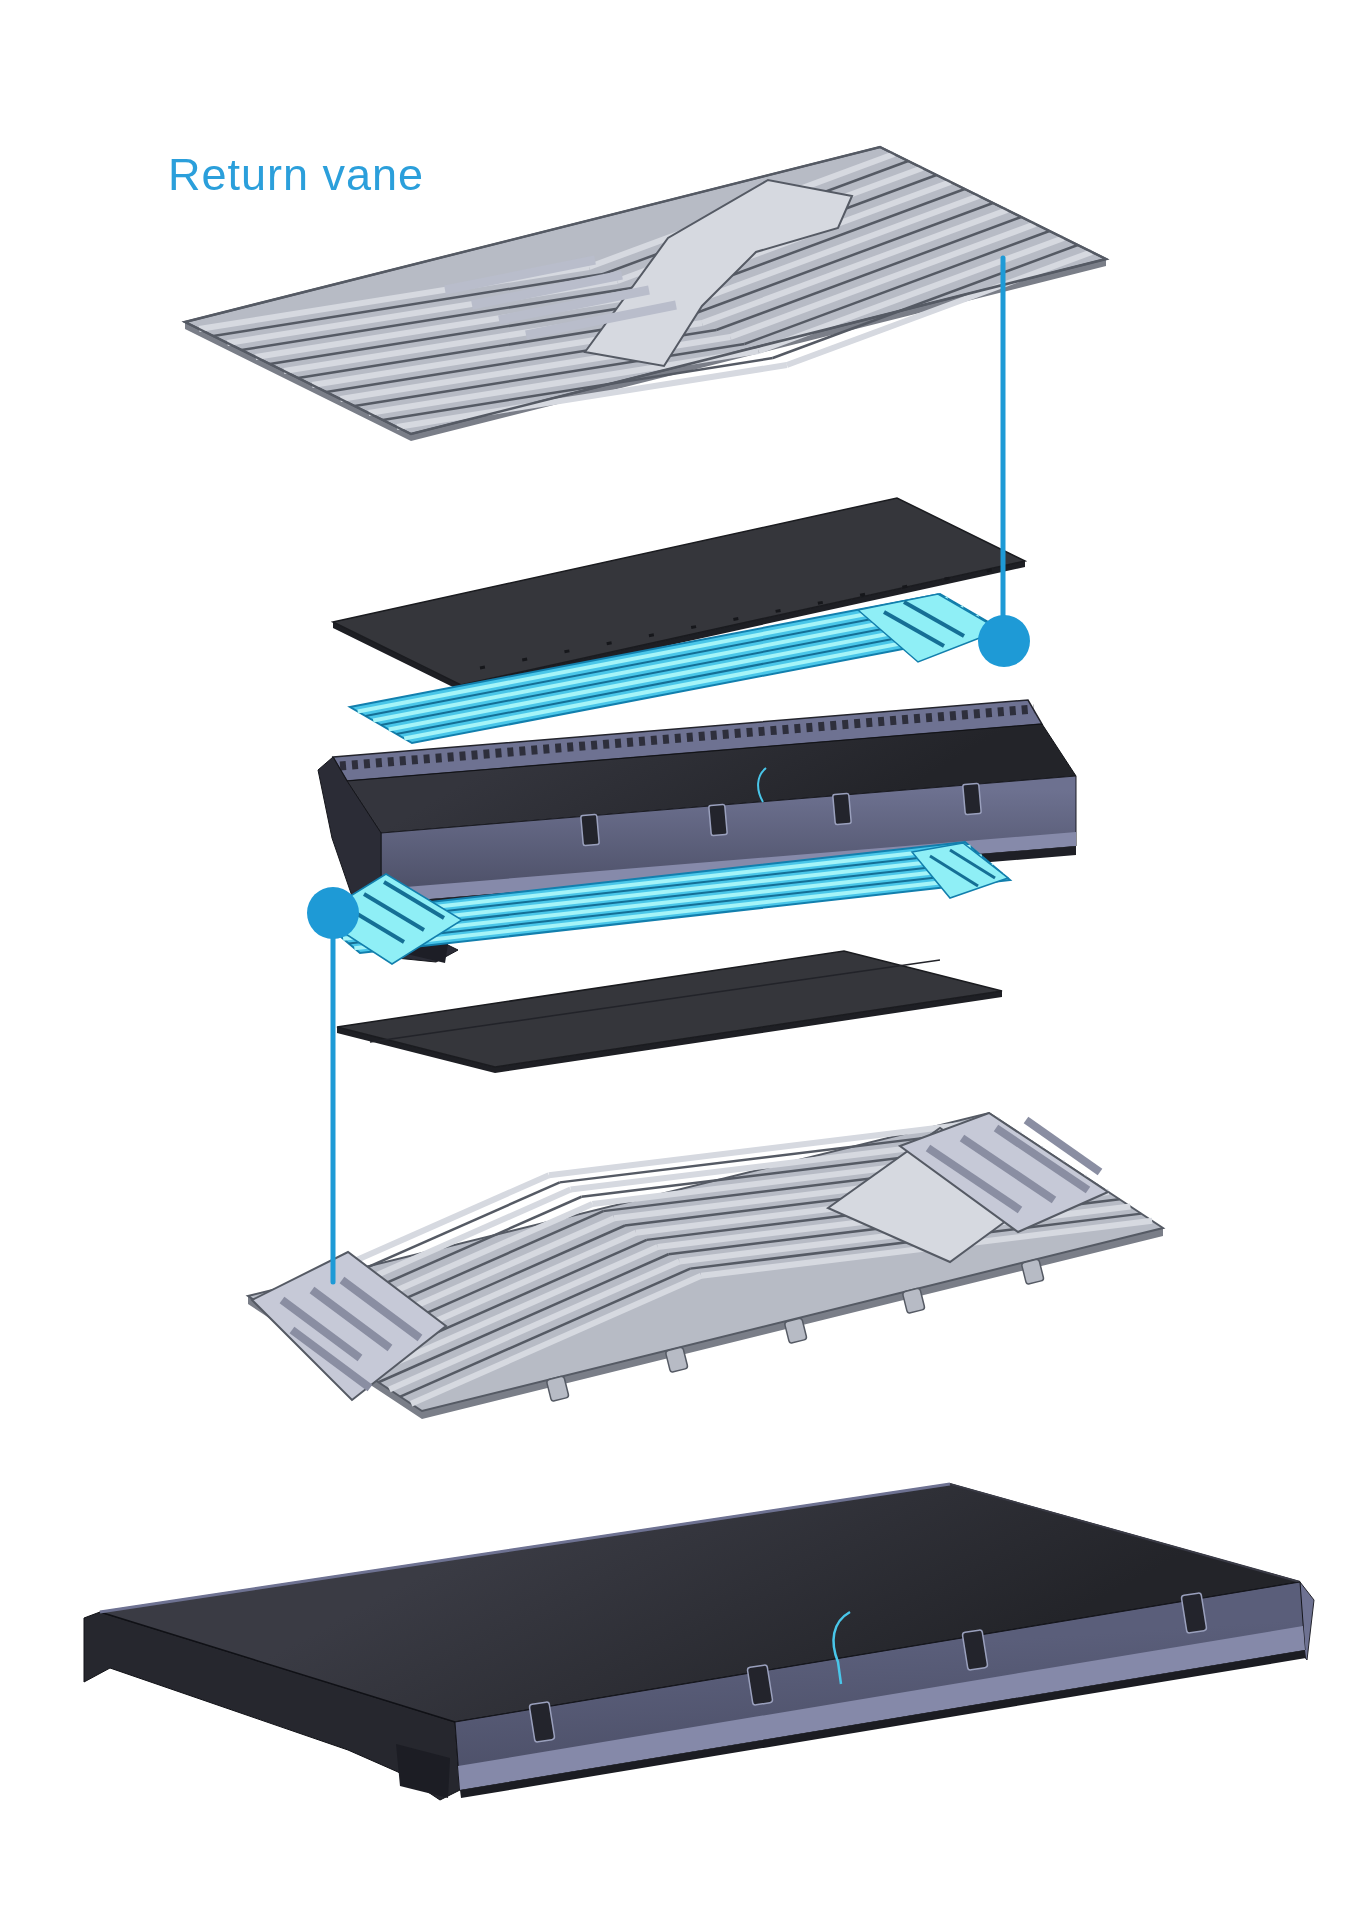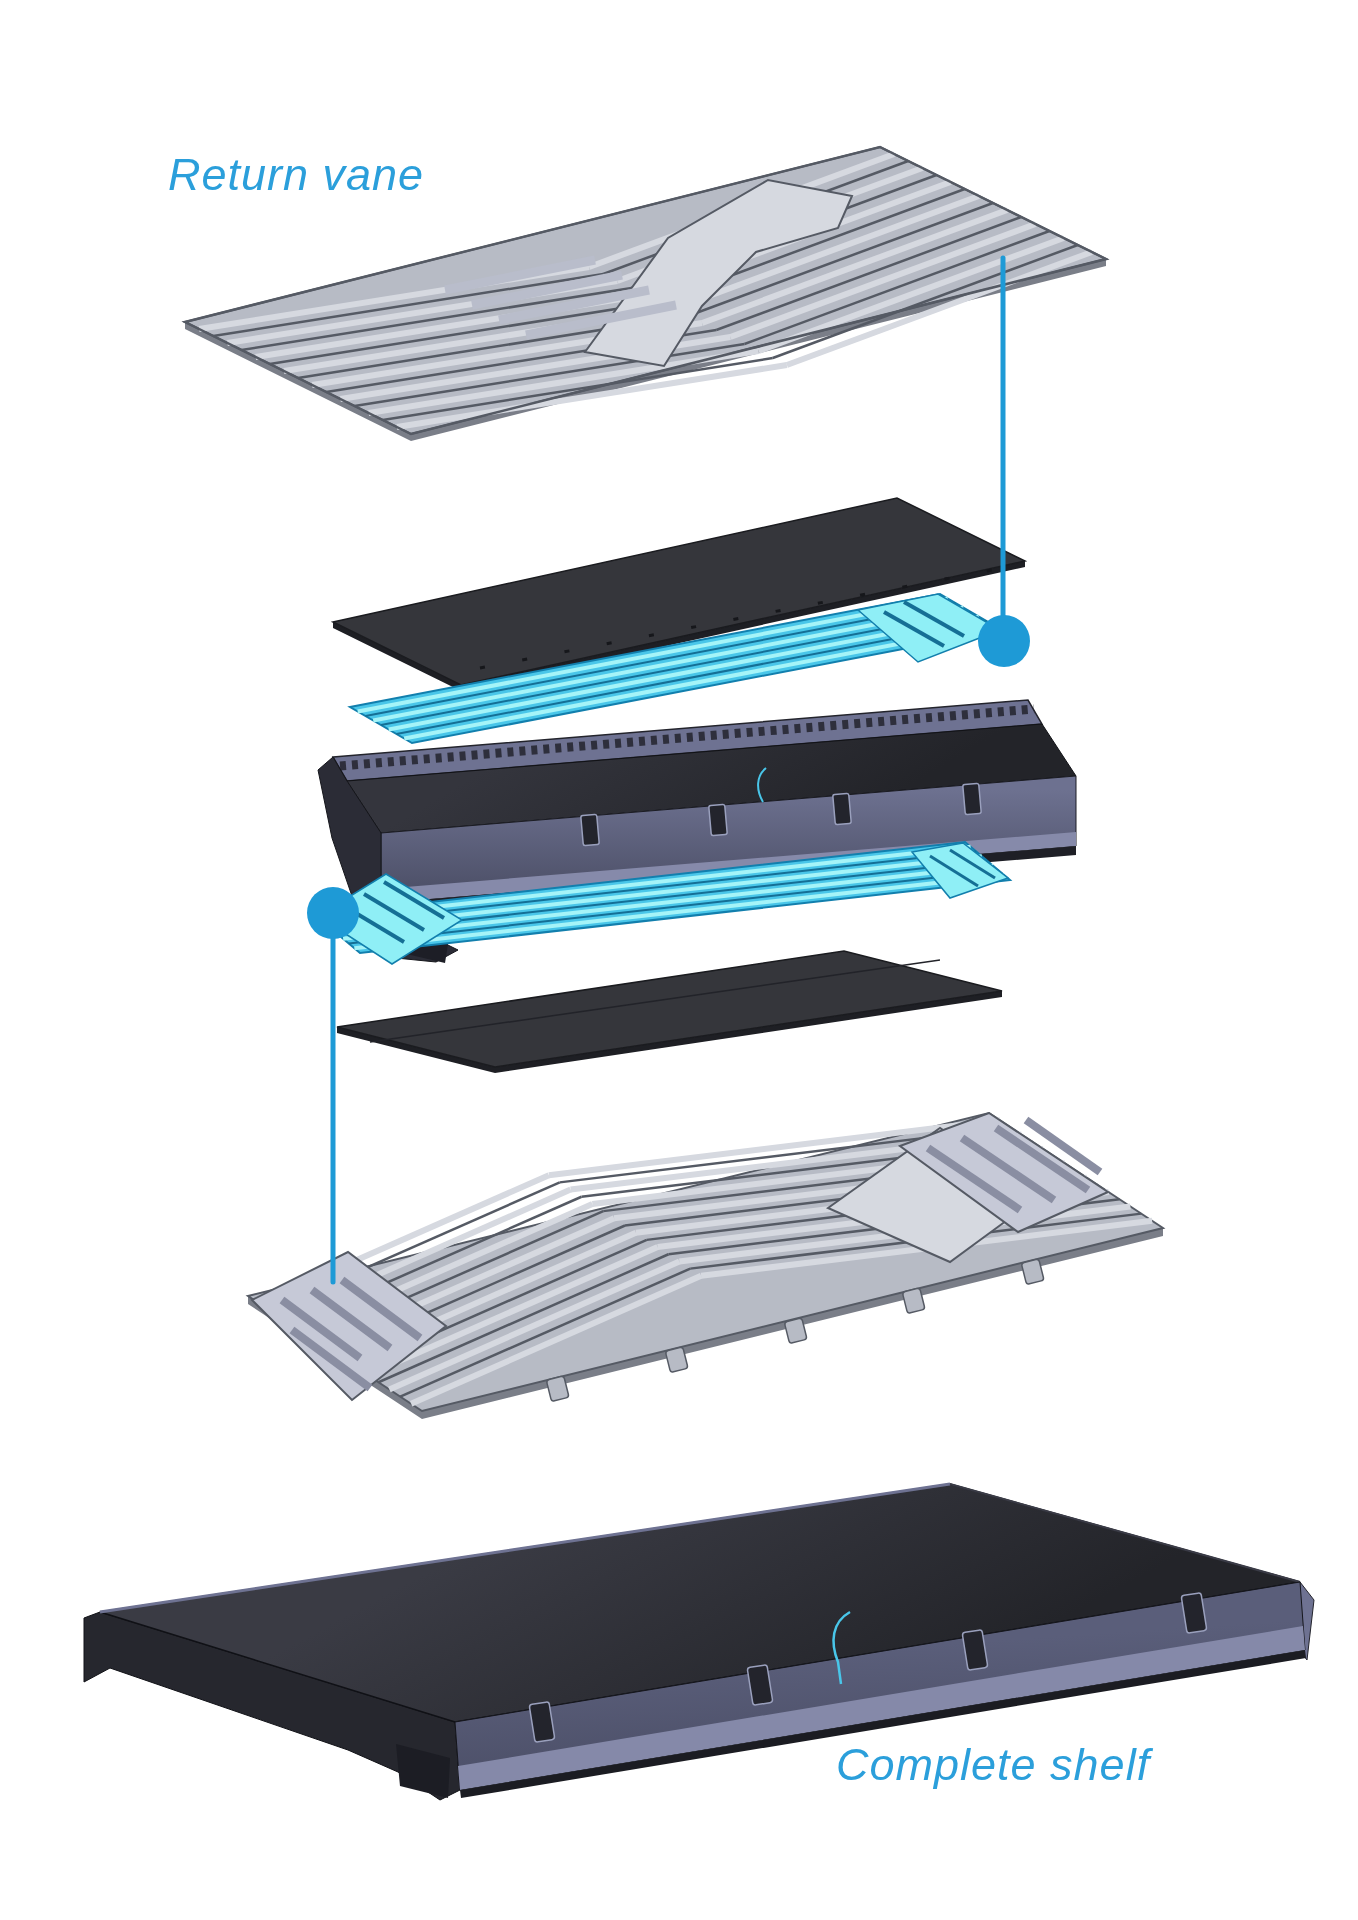--- a/index.html
+++ b/index.html
@@ -1,17 +1,17 @@
 <!DOCTYPE html>
 <html style="--c-accent: #2B9FDB; --c-connector: #1E9AD6; --c-vane_gray: #B7BBC5; --c-vane_gray_light: #D6D9E0; --c-vane_gray_dark: #555A64; --c-grille_gray: #C6C9D7; --c-cyan: #49C6E9; --c-cyan_light: #A5F4F8; --c-cyan_bright: #8FEFF6; --c-cyan_dark: #156F95; --c-sheet_black: #35363B; --c-sheet_edge: #1E1F24; --c-slate: #6E7292; --c-slate_light: #868AAA; --c-charcoal: #2B2C36;"><head>
 <meta charset="utf-8">
 <style>
   html,body{margin:0;padding:0;background:#ffffff;}
   body{width:1358px;height:1920px;font-family:"Liberation Sans",sans-serif;}
-  .stage{position:relative;width:1358px;height:1920px;overflow:hidden;background:#ffffff;font-style:italic;}
+  .stage{position:relative;width:1358px;height:1920px;overflow:hidden;background:#ffffff;}
   .stage > svg{position:absolute;left:0;top:0;}
   .label{
     position:absolute;
     color:var(--c-accent,#2B9FDB);
     font-size:45px;
     font-weight:500;
     letter-spacing:1px;
     white-space:nowrap;
     line-height:1.1;
   }
@@ -247,14 +247,13 @@
     <line x1="1003" y1="258" x2="1003" y2="640" style="stroke:var(--c-connector);stroke-width:5;stroke-linecap:round"></line>
     <circle cx="1004" cy="641" r="26" style="fill:var(--c-connector)"></circle>
   </g>
   <g>
     <line x1="333" y1="913" x2="333" y2="1282" style="stroke:var(--c-connector);stroke-width:5;stroke-linecap:round"></line>
     <circle cx="333" cy="913" r="26" style="fill:var(--c-connector)"></circle>
   </g>
 </svg>
 
   <div class="label lbl-return">Return vane</div>
-  <div class="label lbl-complete">Complete shelf</div>
 </div>
 
 </body></html>

